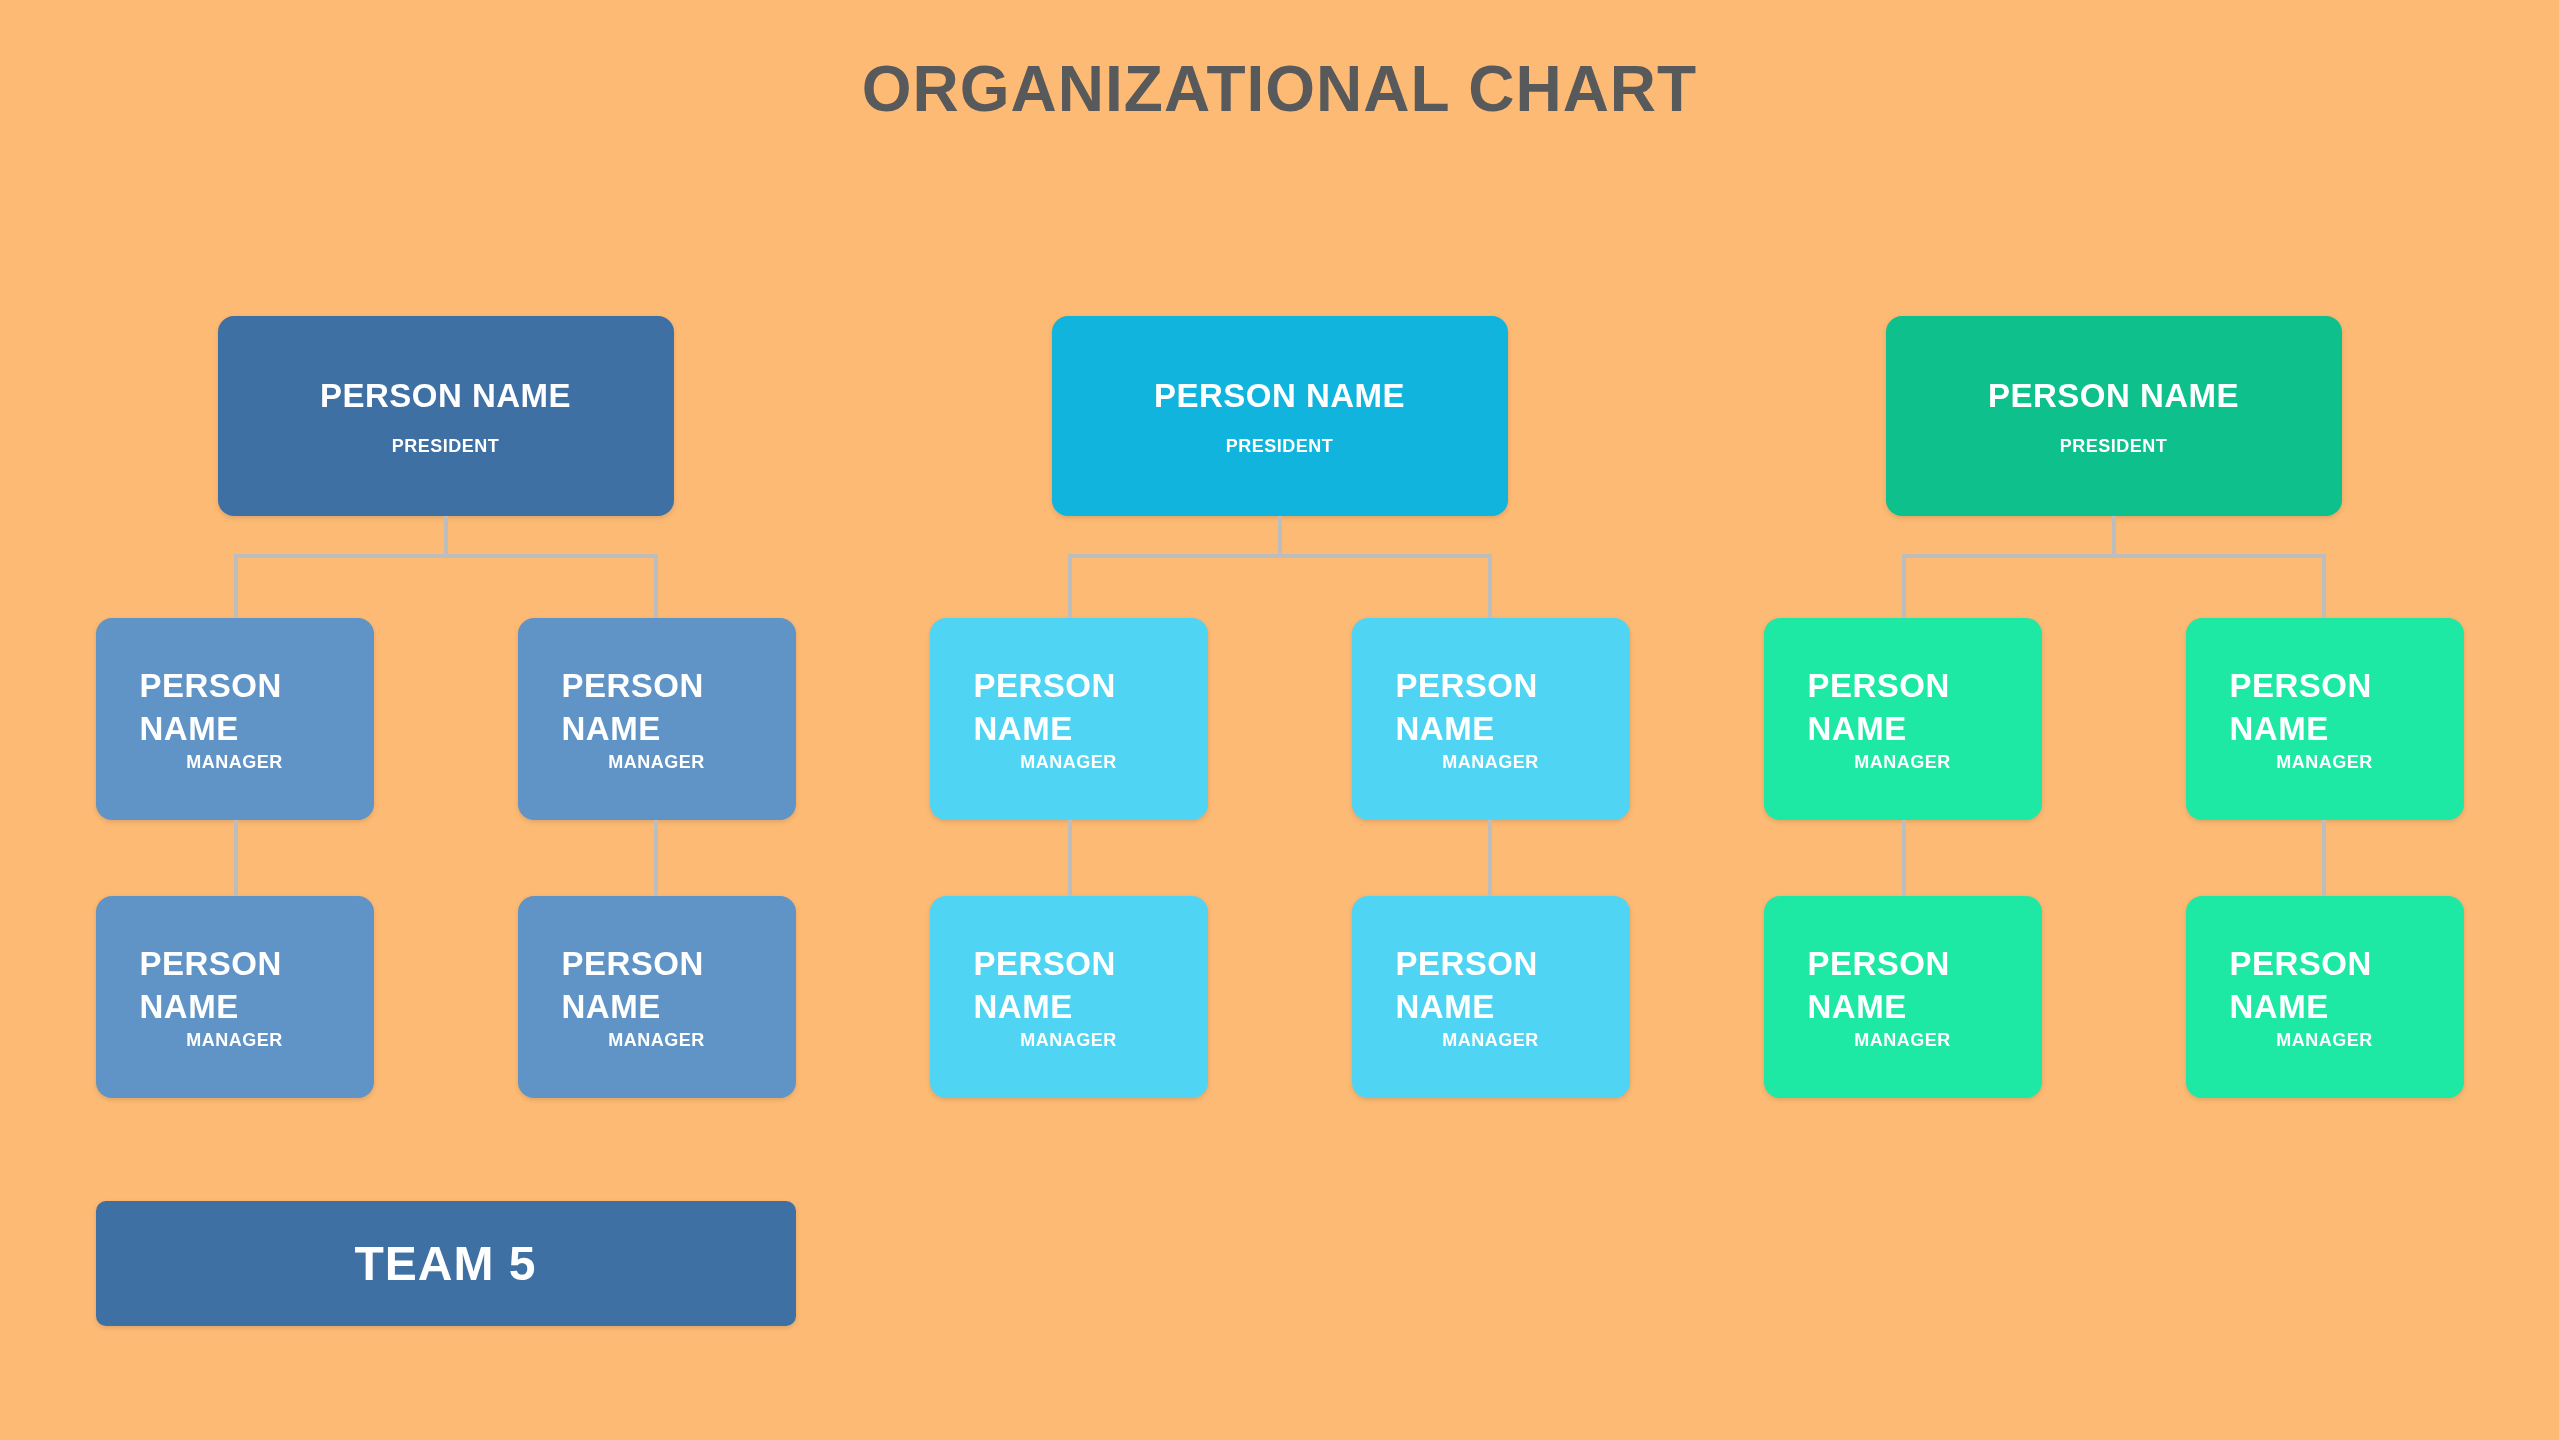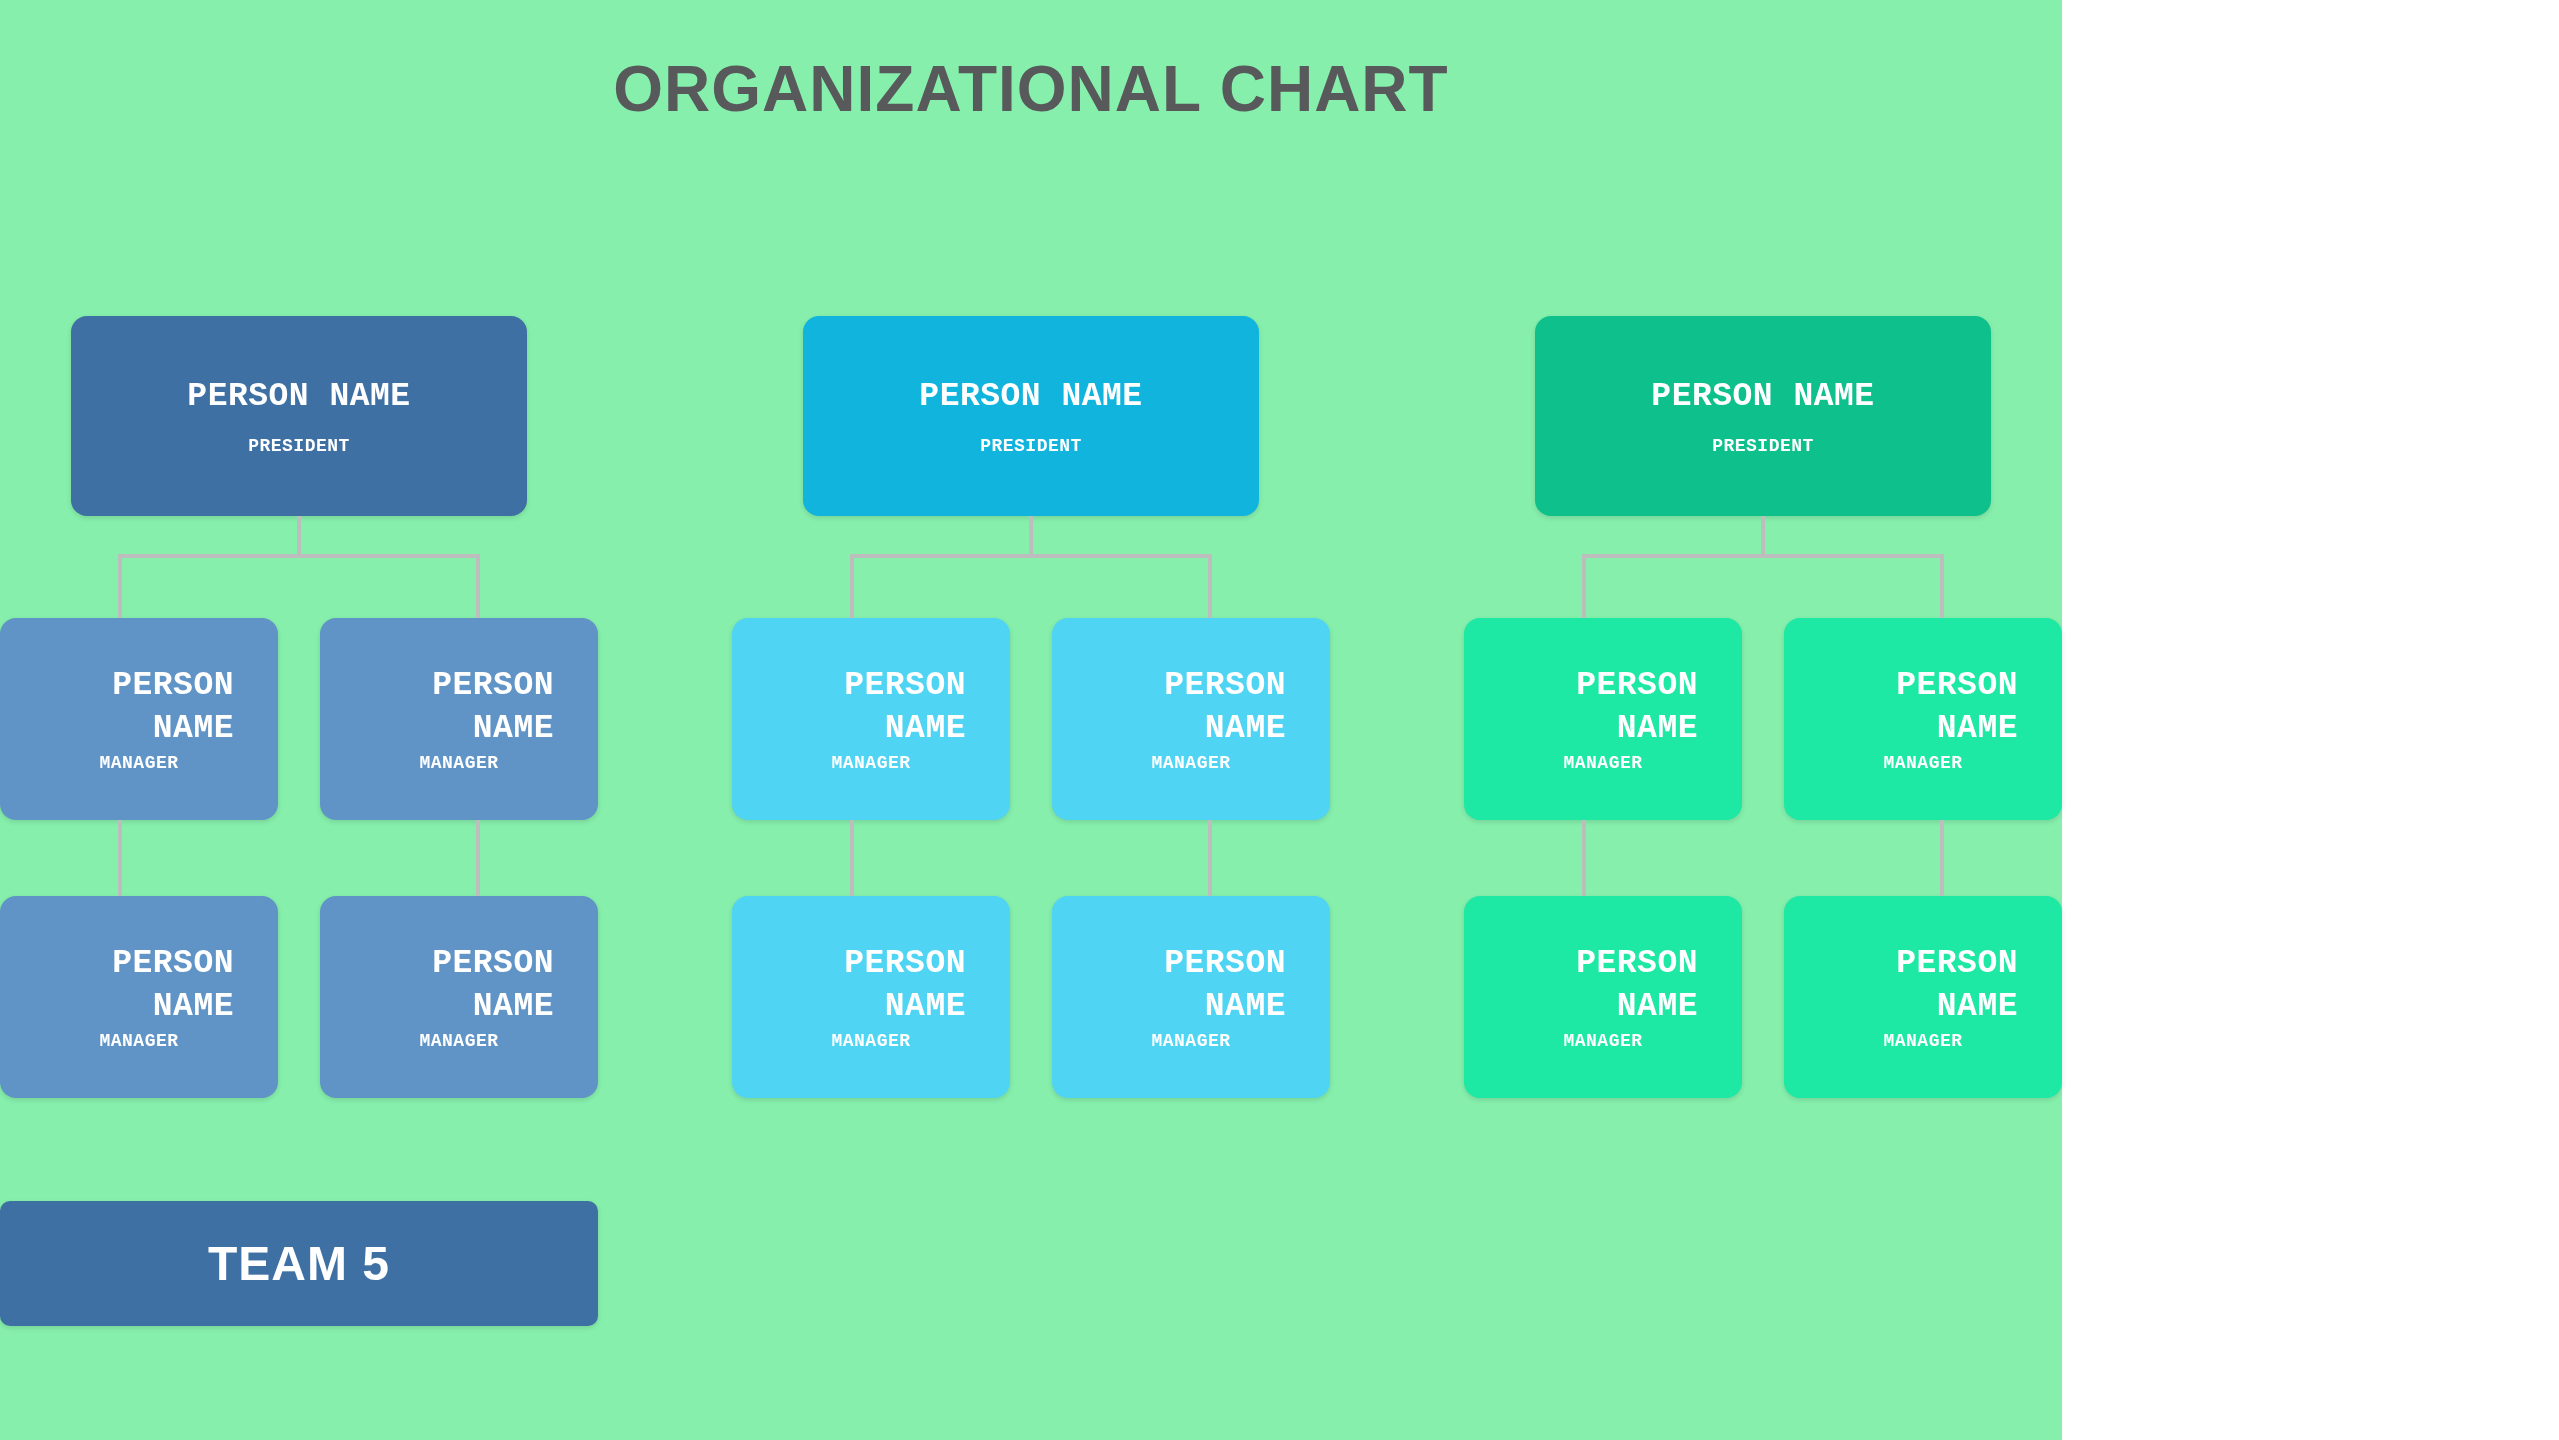--- a/index.html
+++ b/index.html
@@ -2,21 +2,21 @@
 <html><head>
 <meta charset="utf-8">
 <style>
   * { box-sizing: border-box; margin: 0; padding: 0; }
   html, body { background: #ffffff; }
   body {
     width: 2559px; height: 1440px;
     font-family: "Liberation Sans", sans-serif;
     overflow: hidden;
   }
-  .page { position: relative; width: 2062px; height: 1440px; background: #86efac; }
+  .page { position: relative; width: 2559px; height: 1440px; background: #fdba74; }
 
   .chart-title {
     padding-top: 52px;
     text-align: center;
     font-size: 64px;
     font-weight: bold;
     letter-spacing: 1px;
     color: #58595b;
   }
 
@@ -24,24 +24,23 @@
     margin-top: 190px;
     display: flex;
     justify-content: center;
     gap: 134px;
   }
   .team { width: 700px; display: flex; flex-direction: column; align-items: center; }
 
   .node {
     display: flex; flex-direction: column;
     align-items: center; justify-content: center;
-    color: #ffffff; text-align: right;
+    color: #ffffff; text-align: left;
     border-radius: 16px;
     box-shadow: 0 2px 5px rgba(0,0,0,0.12);
-    font-family: Liberation Mono, monospace;
   }
   .node .node-name {
     font-size: 33px; font-weight: bold;
     letter-spacing: 0.5px; line-height: 1.3;
   }
   .node .node-role {
     font-size: 18px; font-weight: bold;
     letter-spacing: 0.5px; margin-top: 18px;
   }
   .president { width: 456px; height: 200px; }

